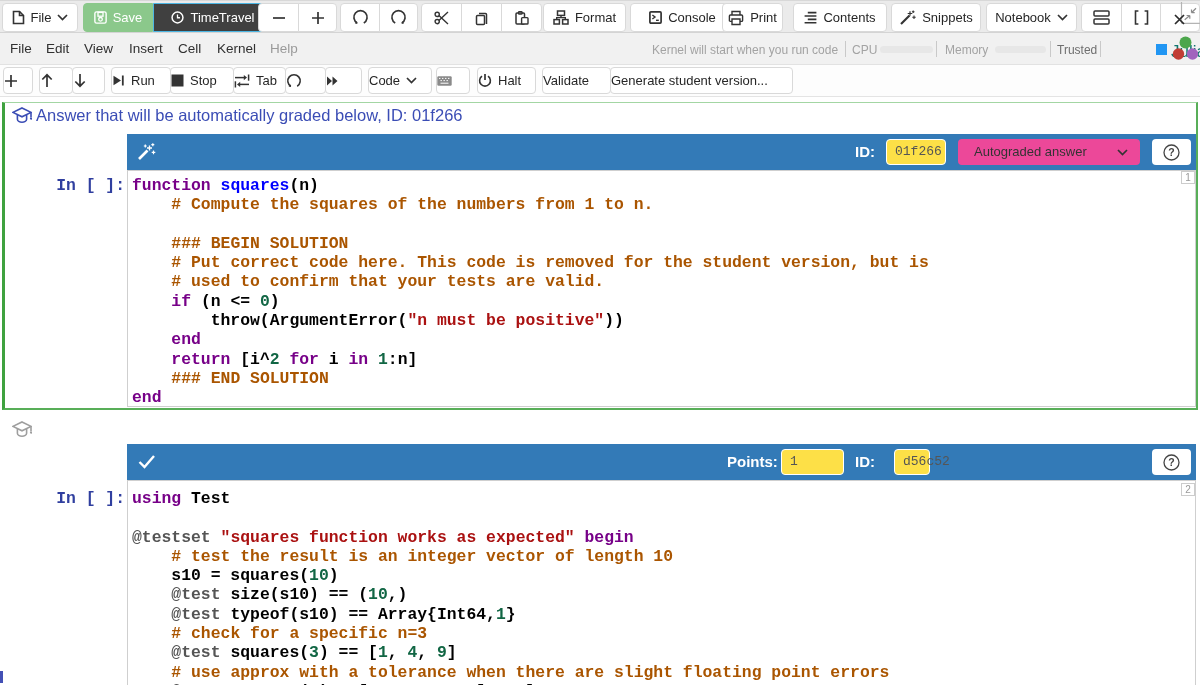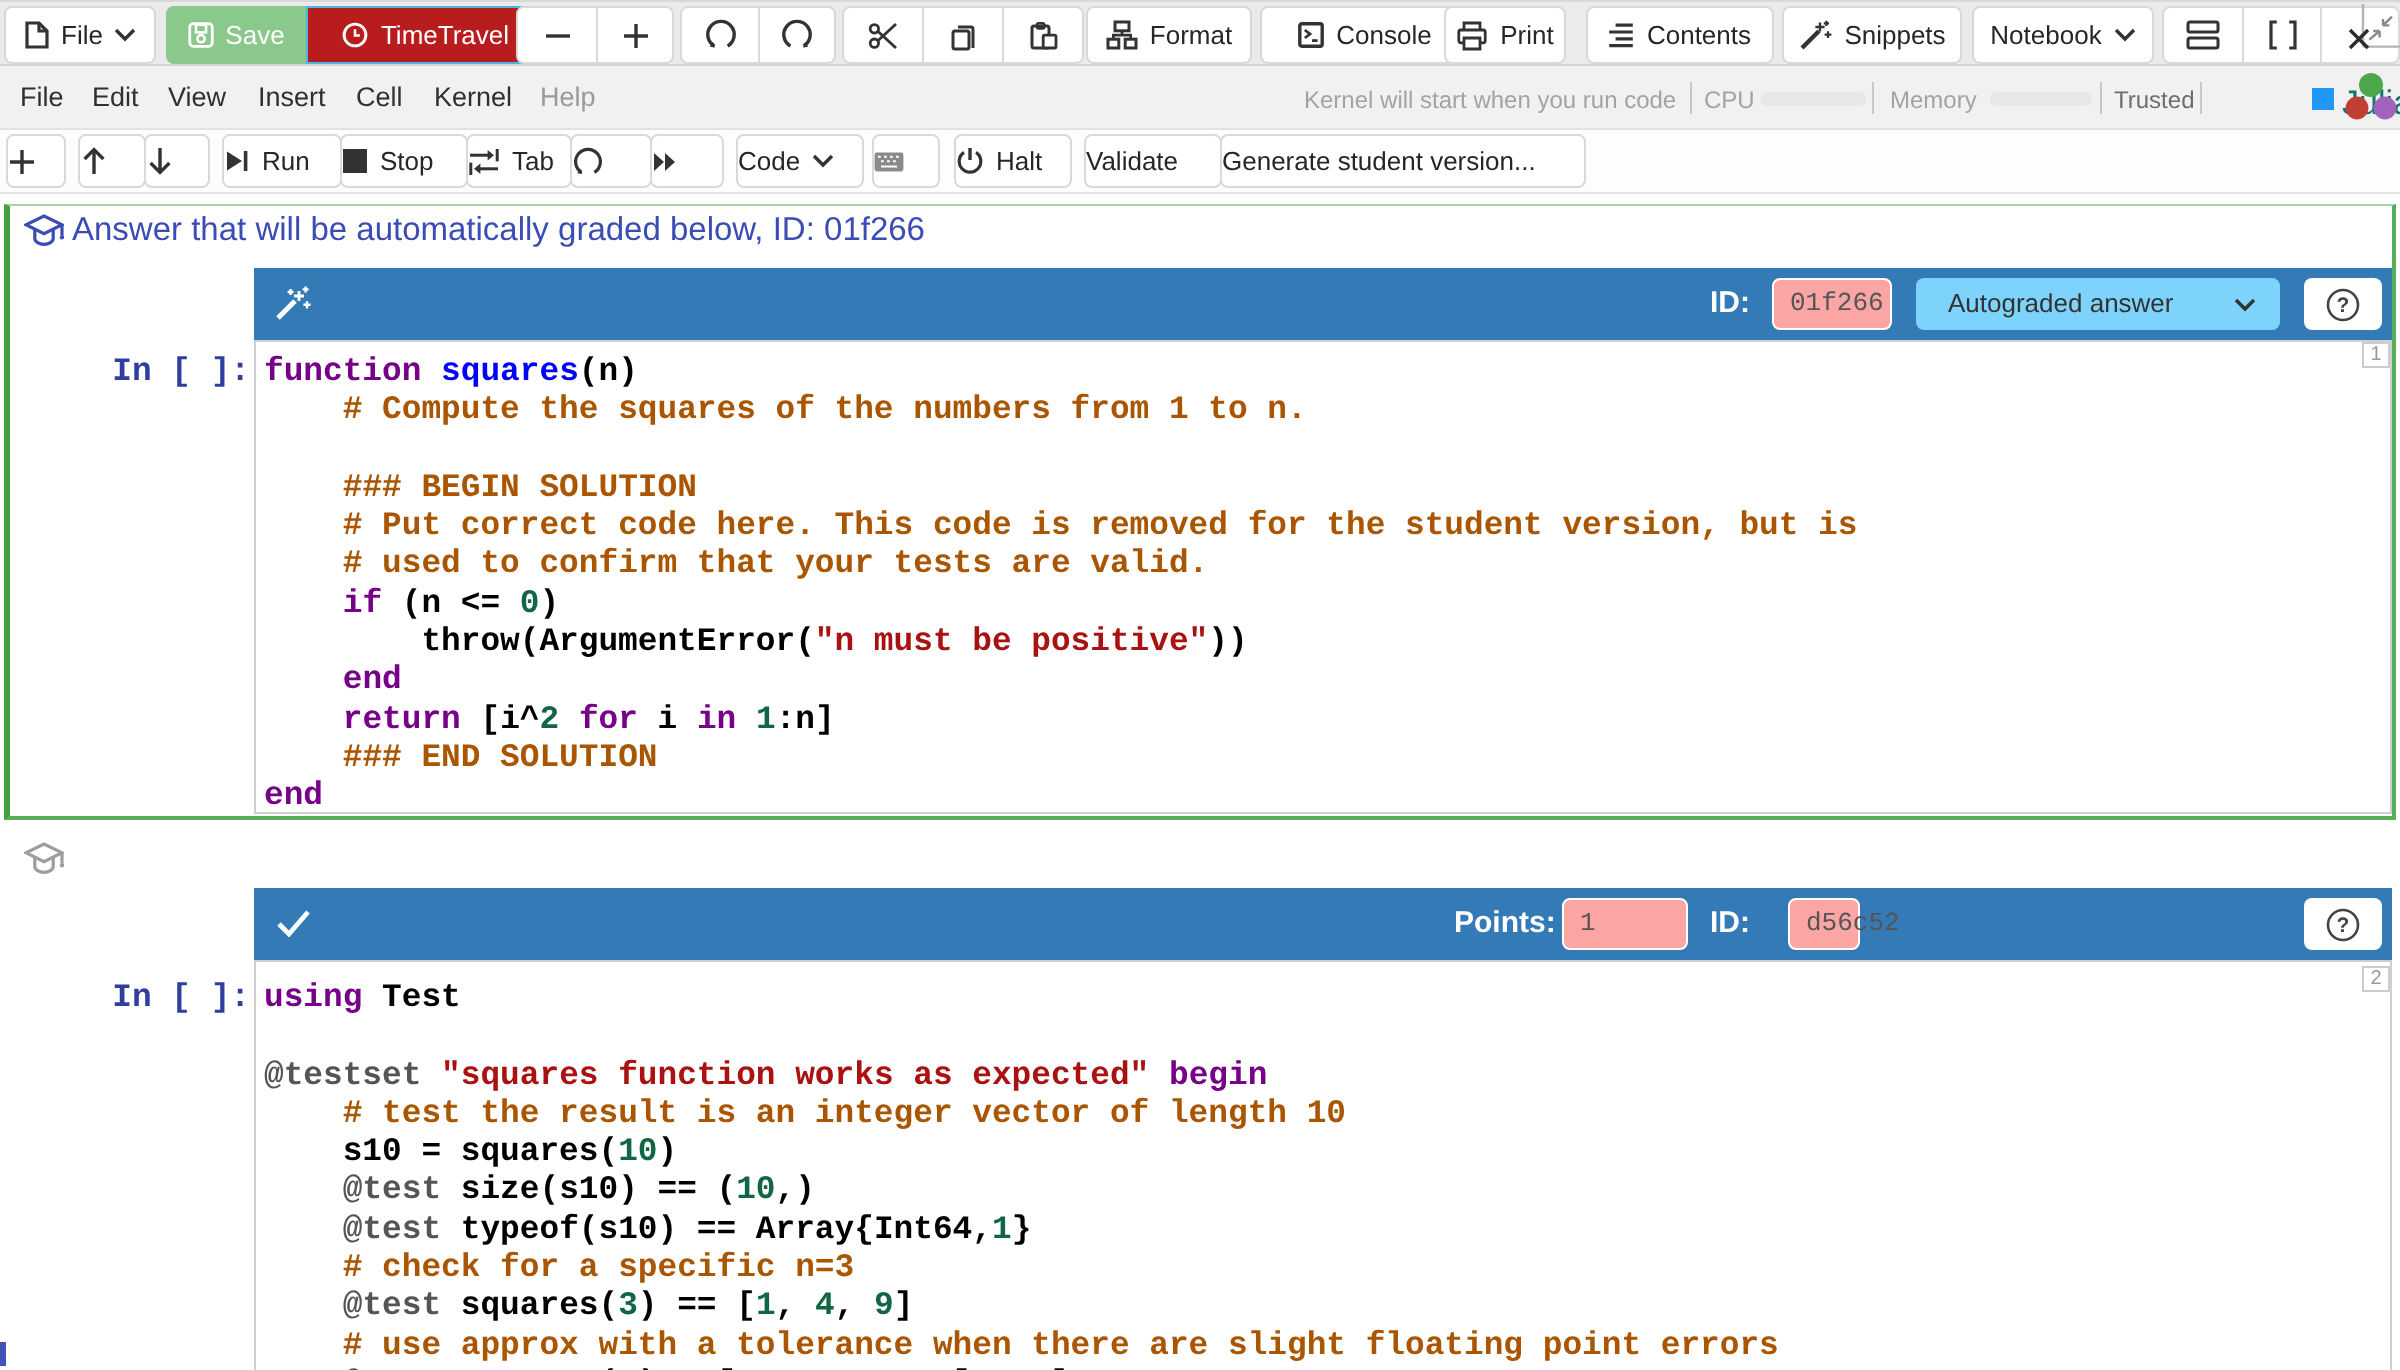--- a/index.html
+++ b/index.html
@@ -37,23 +37,23 @@
 pre.code{position:absolute;left:132px;font-family:"Liberation Mono",monospace;font-weight:bold;
   font-size:16.4px;line-height:19.3px;color:#000}
 pre.code .k{color:#708}
 pre.code .d{color:#00f}
 pre.code .c{color:#a50}
 pre.code .s{color:#a11}
 pre.code .n{color:#164}
 pre.code .m{color:#555}
 
 .blbl{position:absolute;top:9px;color:#fff;font-size:15px;font-weight:600}
-.binp{position:absolute;top:5px;height:26px;background:#fca5a5;border-radius:4px;border:1px solid #fff;
+.binp{position:absolute;top:5px;height:26px;background:#fde047;border-radius:4px;border:1px solid #fff;
   font-family:"Liberation Mono",monospace;font-size:13px;color:#555;line-height:24px;padding-left:8px}
-.bsel{position:absolute;top:5px;height:26px;background:#7dd3fc;border-radius:4px;
+.bsel{position:absolute;top:5px;height:26px;background:#ec4899;border-radius:4px;
   font-size:13px;color:#333;line-height:26px;padding-left:16px}
 .bhelp{position:absolute;top:5px;width:39px;height:26px;background:#fff;border-radius:4px;
   display:flex;align-items:center;justify-content:center}
 svg{display:block}
 </style>
 </head>
 <body>
 <div id="page">
   <div id="row1">
     <div class="b1" style="left:2px;width:76px">
@@ -67,21 +67,21 @@
         </svg>
     </div>
     <div class="b1 rl" style="left:83px;width:70px;background:#8bc88b;border-color:#8bc88b;color:#fff">
       <svg width="13" height="13" viewBox="0 0 15 15">
           <rect x="1" y="1" width="13" height="13" rx="2" fill="none" stroke="#fff" stroke-width="1.6"></rect>
           <rect x="4.6" y="1.6" width="5.8" height="4.4" fill="none" stroke="#fff" stroke-width="1.5"></rect>
           <circle cx="7.5" cy="9.6" r="2.1" fill="none" stroke="#fff" stroke-width="1.5"></circle>
         </svg>
       <span>Save</span>
     </div>
-    <div class="b1 rr" style="left:153px;width:120px;background:#b91c1c;border-color:#4cb6e3;color:#fff">
+    <div class="b1 rr" style="left:153px;width:120px;background:#404040;border-color:#4cb6e3;color:#fff">
       <svg width="13" height="13" viewBox="0 0 16 16">
           <circle cx="8" cy="8" r="6.7" fill="none" stroke="#fff" stroke-width="1.8"></circle>
           <path d="M8 4.4 V8.3 H11" fill="none" stroke="#fff" stroke-width="1.6"></path>
         </svg>
       <span>TimeTravel</span>
     </div>
     <div class="b1 rl" style="left:258px;width:41px">
       <svg width="14" height="14" viewBox="0 0 14 14">
           <path d="M1 7 h12" stroke="#333" stroke-width="1.7"></path>
         </svg>

